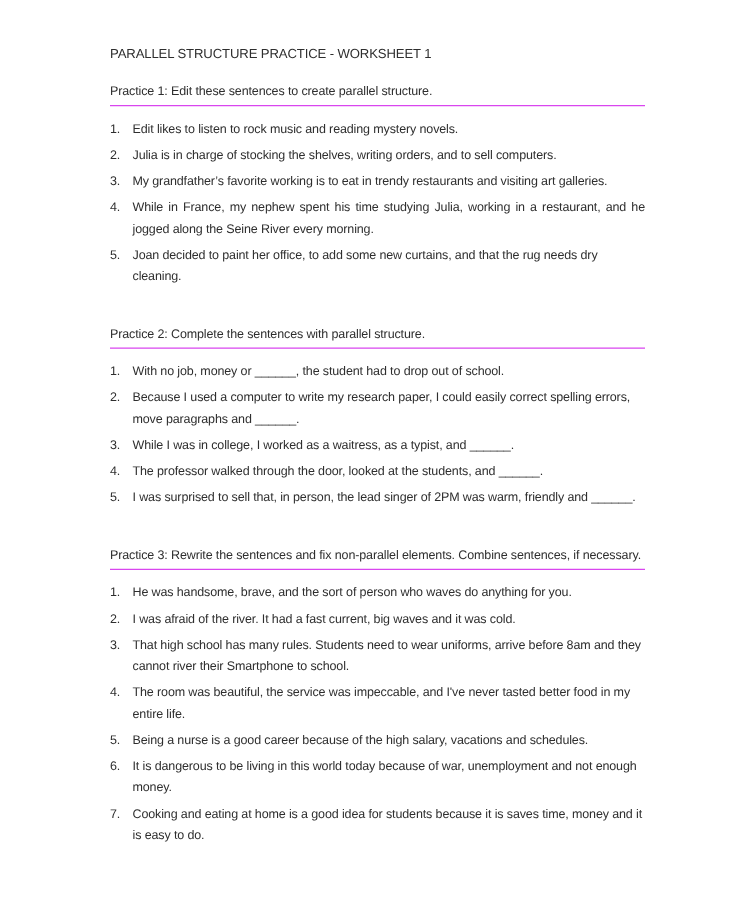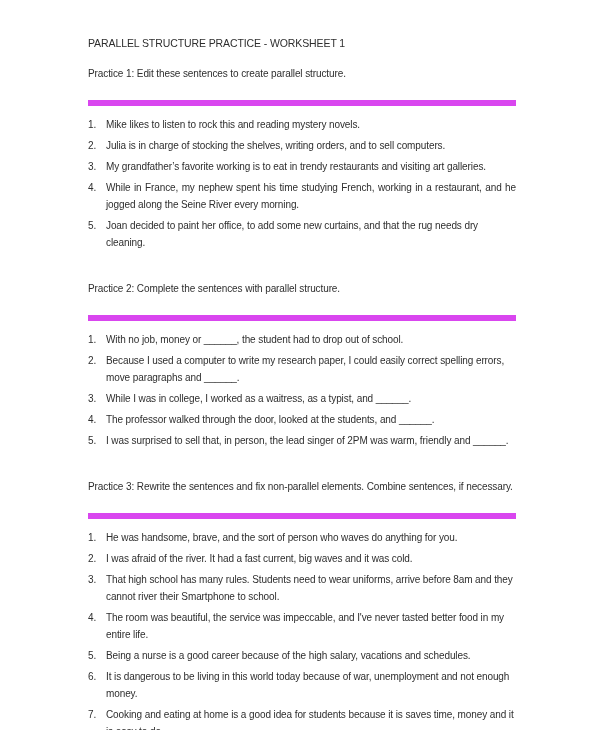--- a/index.html
+++ b/index.html
@@ -27,22 +27,22 @@
     font-weight: normal;
     line-height: 15px;
     margin: 0 0 15px 0;
   }
   .section {
     margin: 0 0 30px 0;
   }
   .section-header {
     font-size: 10px;
     line-height: 16px;
-    padding-bottom: 18px;
-    border-bottom: 6px solid #d946ef;
+    padding-bottom: 2px;
+    border-bottom: 1px solid #d946ef;
   }
   .items {
     margin-top: 10px;
   }
   .item {
     display: flex;
     font-size: 10px;
     line-height: 17px;
     margin-bottom: 4px;
   }
@@ -62,33 +62,33 @@
 
 <div class="page">
 
   <h1 class="title">PARALLEL STRUCTURE PRACTICE - WORKSHEET 1</h1>
 
   <div class="section">
     <div class="section-header">Practice 1: Edit these sentences to create parallel structure.</div>
     <div class="items">
       <div class="item">
         <span class="num">1.</span>
-        <span class="text">Mike likes to listen to rock this and reading mystery novels.</span>
+        <span class="text">Edit likes to listen to rock music and reading mystery novels.</span>
       </div>
       <div class="item">
         <span class="num">2.</span>
         <span class="text">Julia is in charge of stocking the shelves, writing orders, and to sell computers.</span>
       </div>
       <div class="item justify">
         <span class="num">3.</span>
         <span class="text">My grandfather’s favorite working is to eat in trendy restaurants and visiting art galleries.</span>
       </div>
       <div class="item justify">
         <span class="num">4.</span>
-        <span class="text">While in France, my nephew spent his time studying French, working in a restaurant, and he jogged along the Seine River every morning.</span>
+        <span class="text">While in France, my nephew spent his time studying Julia, working in a restaurant, and he jogged along the Seine River every morning.</span>
       </div>
       <div class="item">
         <span class="num">5.</span>
         <span class="text">Joan decided to paint her office, to add some new curtains, and that the rug needs dry cleaning.</span>
       </div>
     </div>
   </div>
 
   <div class="section">
     <div class="section-header">Practice 2: Complete the sentences with parallel structure.</div>

